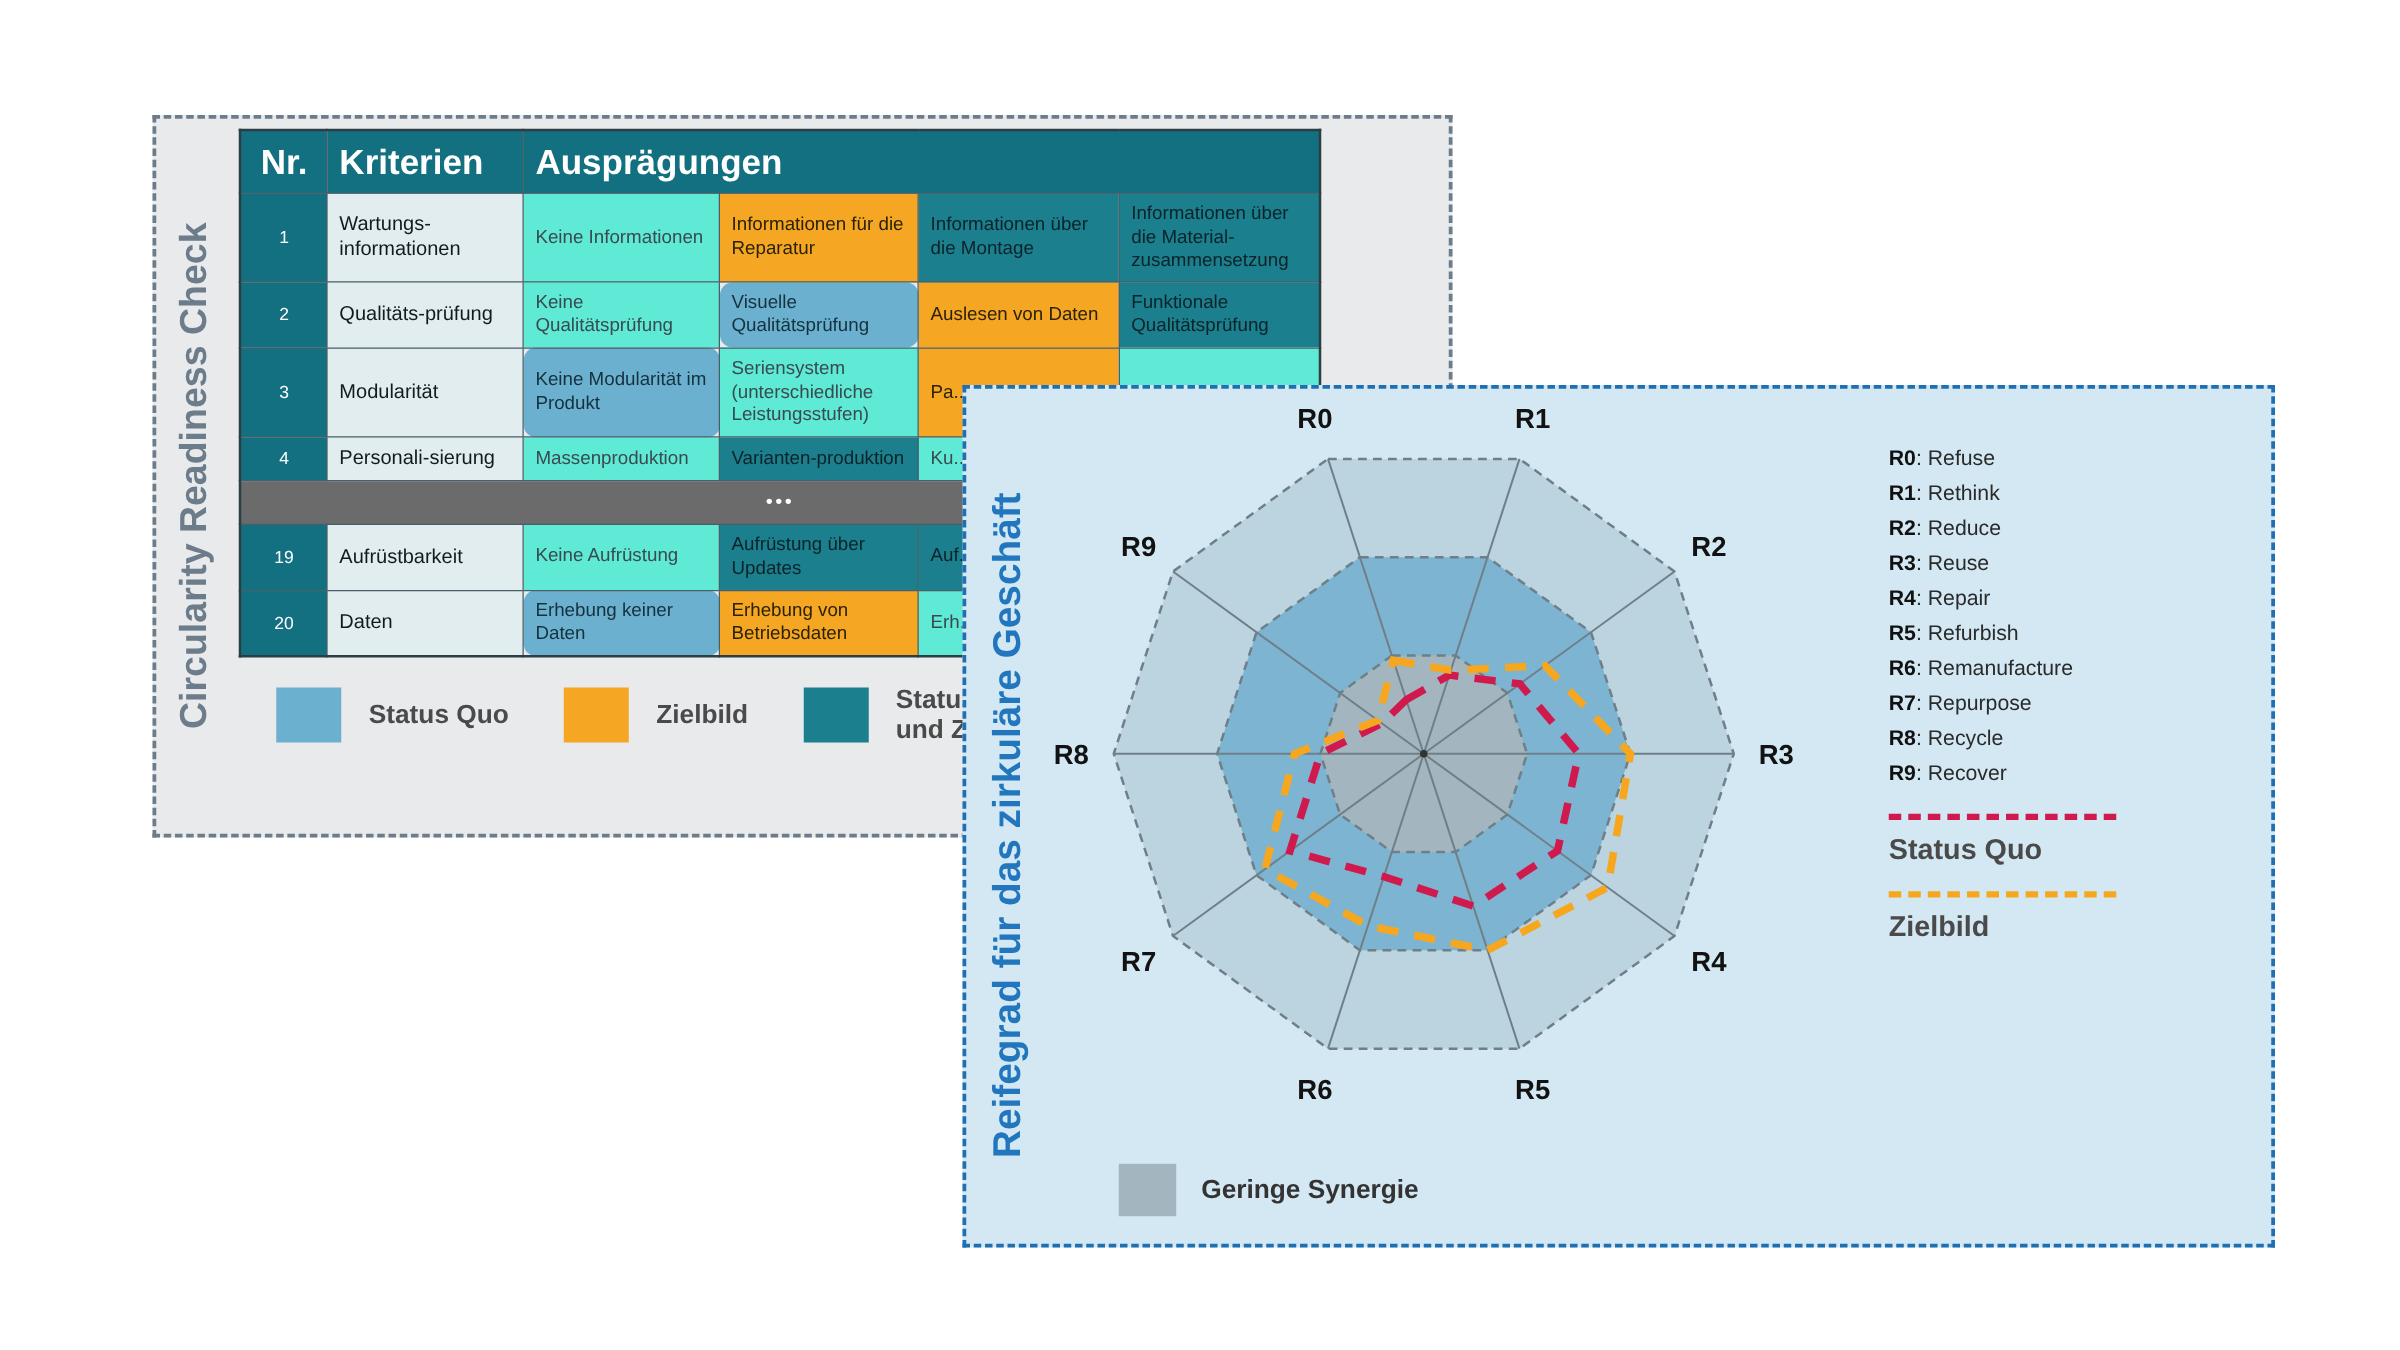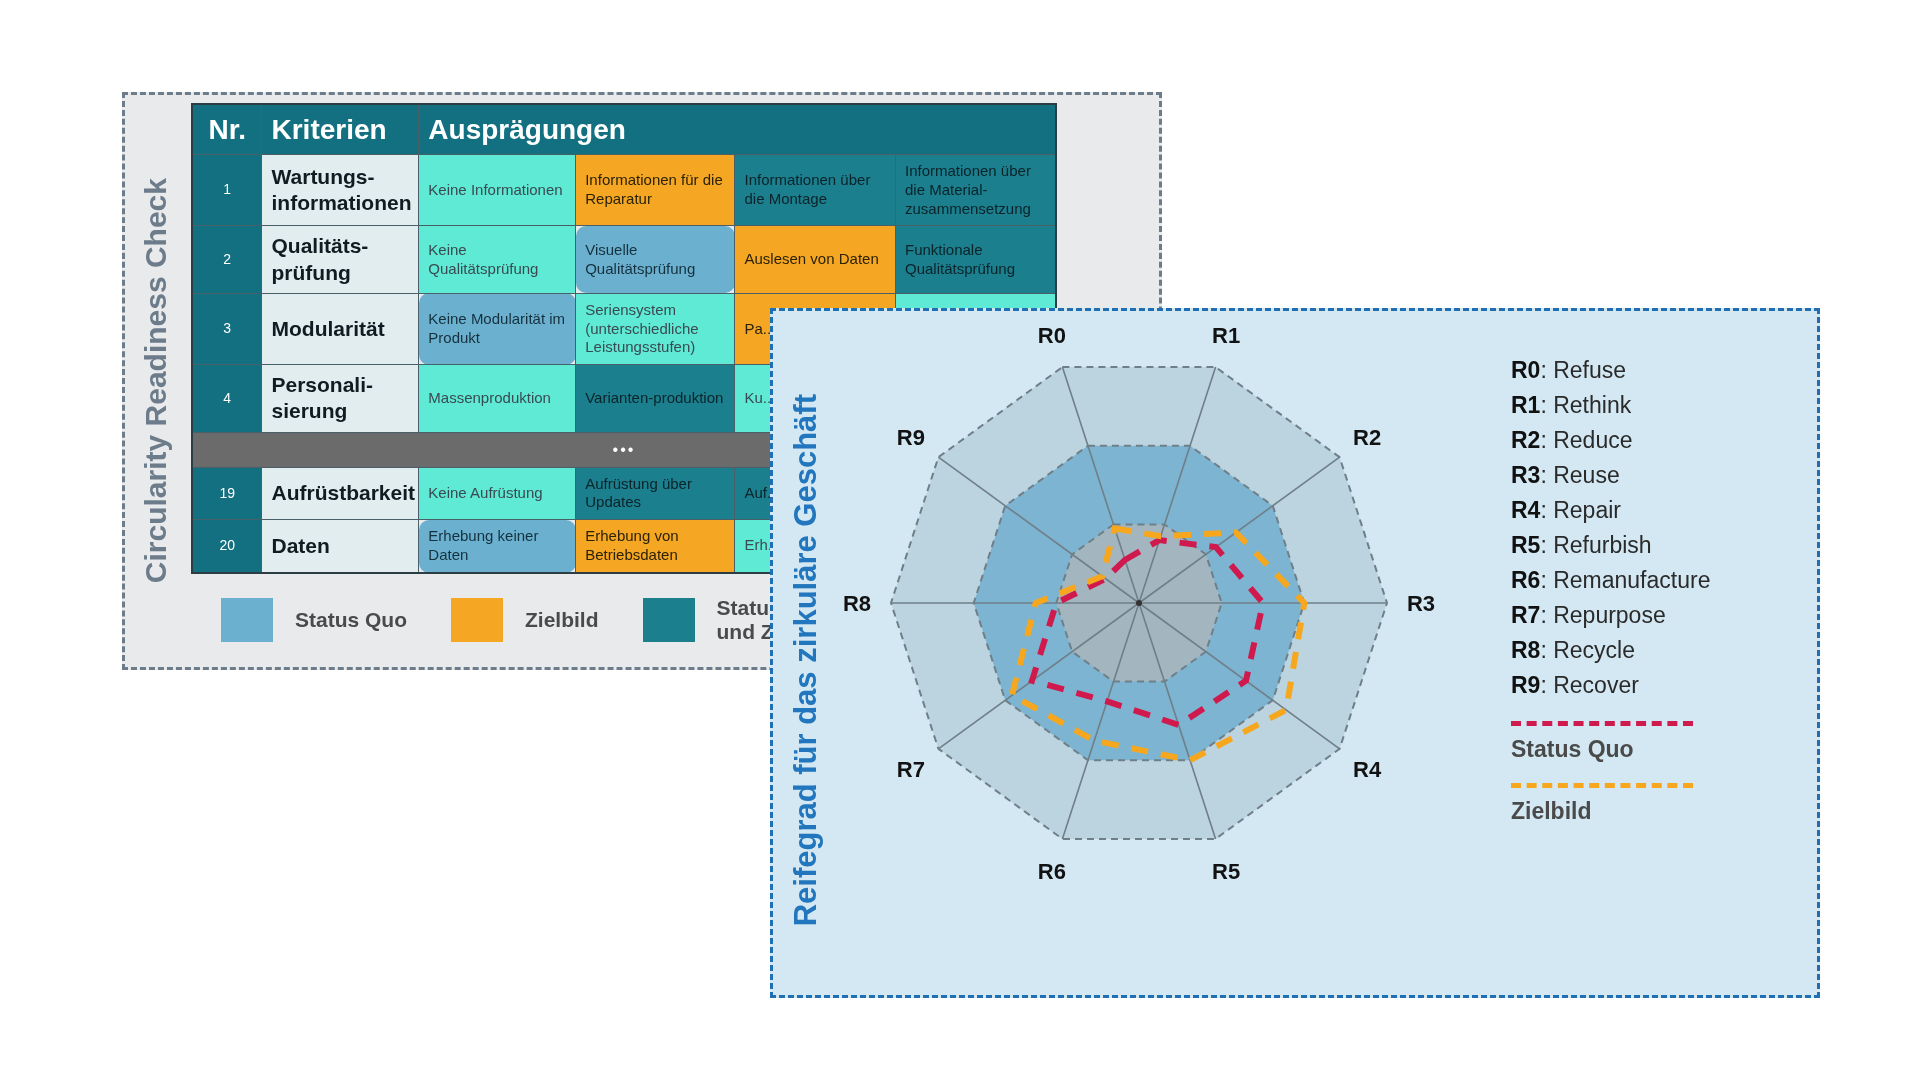--- a/index.html
+++ b/index.html
@@ -73,21 +73,21 @@
     padding:6px 10px;
     height:34px;
   }
   .hdr.center{text-align:center;}
 
   .cell-nr{
     background:#127080;color:#ffffff;text-align:center;
     font-size:14px;font-weight:normal;
   }
   .cell-krit{
-    background:#e2edf0;color:#111c22;font-weight:bold;font-size:21px;margin-left:48px;
+    background:#e2edf0;color:#111c22;font-weight:normal;font-size:16px;margin-left:48px;
   }
   .c-white{background:#5eead4;color:#3a4a52;}
   .c-blue{background:#6cb0d0;color:#14313d;border-radius:10px;}
   .c-orange{background:#f5a623;color:#2b2208;}
   .c-teal{background:#1b7f8e;color:#0b2329;}
   .row-ellipsis td{
     background:#6b6b6b;color:#ffffff;text-align:center;
     font-size:16px;letter-spacing:2px;height:30px;padding:2px;
     border-color:#6b6b6b;
   }
@@ -134,21 +134,21 @@
   }
   #radar-svg-holder{
     position:absolute;left:0px;top:0px;width:640px;height:590px;
   }
   #r-legend{
     position:absolute;
     left:672px;top:46px;
     width:300px;
   }
   .r-line{
-    font-size:23px;color:#2a2a2a;margin-bottom:8px;white-space:nowrap;
+    font-size:17px;color:#2a2a2a;margin-bottom:8px;white-space:nowrap;
   }
   .r-line b{color:#111111;}
   .key-block{margin-top:22px;}
   .key-dash{height:0;border-top:5px dashed #d01a4e;width:182px;margin-bottom:10px;}
   .key-dash.gold{border-top-color:#f6a71d;}
   .key-label{font-size:23px;font-weight:bold;color:#4a4a4a;margin-bottom:20px;}
 
   #syn-legend{
     position:absolute;left:56px;bottom:22px;
     display:flex;align-items:center;
@@ -311,15 +311,19 @@
         <div class="key-dash"></div>
         <div class="key-label">Status Quo</div>
       </div>
       <div>
         <div class="key-dash gold"></div>
         <div class="key-label">Zielbild</div>
       </div>
     </div>
 
     <div id="syn-legend">
+      <div class="syn-item">
+        <div class="syn-sw sw-low"></div>
+        <div class="syn-lbl">Geringe Synergie</div>
+      </div>
     </div>
   </div>
 </div>
 
 </body></html>

